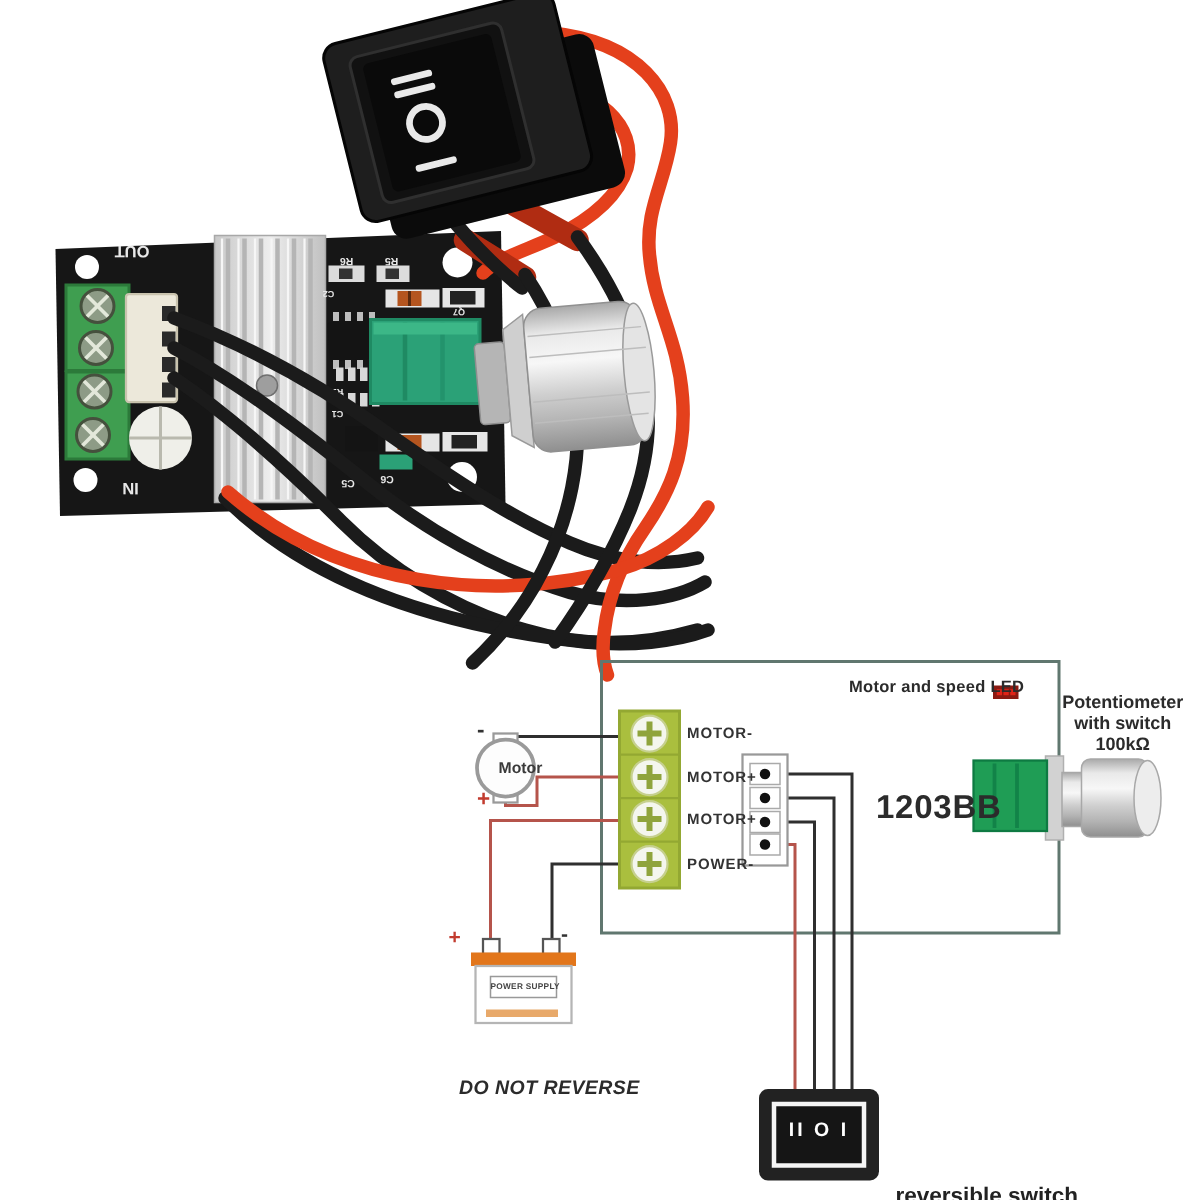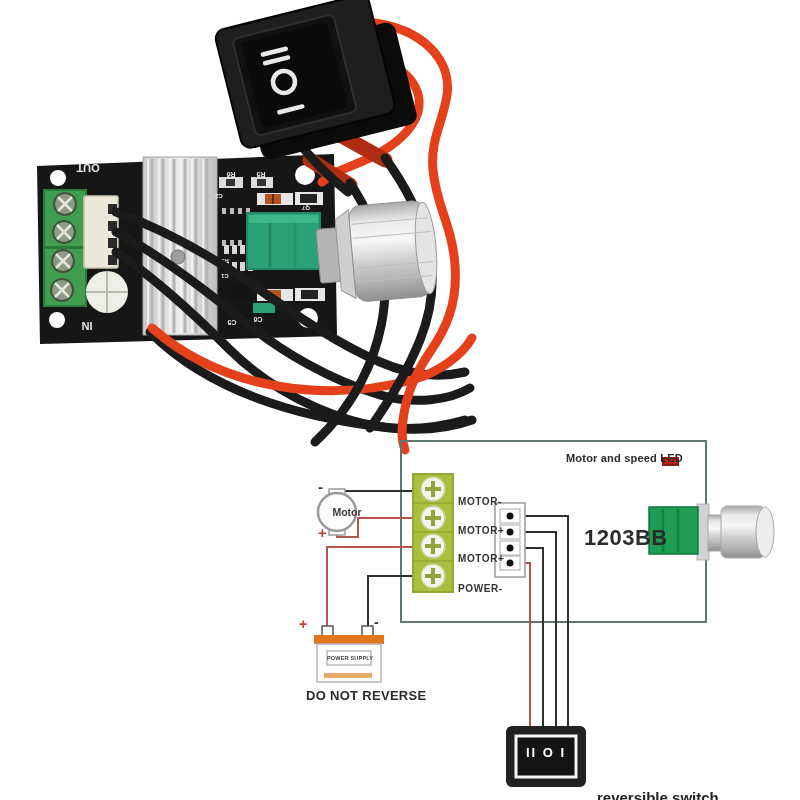--- a/index.html
+++ b/index.html
@@ -4,32 +4,32 @@
 <style>
   html,body{margin:0;padding:0;background:#fff;}
   .canvas{position:relative;width:800px;height:800px;background:#ffffff;overflow:hidden;
           font-family:"Liberation Sans",sans-serif;}
   .layer{position:absolute;left:0;top:0;}
   svg text{font-family:"Liberation Sans",sans-serif;font-weight:bold;}
   .lbl{position:absolute;font-weight:bold;color:#2b2b2b;white-space:nowrap;}
   .lbl-led{left:566px;top:452px;font-size:11px;letter-spacing:0.2px;}
   .pot-block{left:697px;top:461px;width:103px;text-align:center;font-size:12px;line-height:14px;white-space:normal;}
   .lbl-model{left:584px;top:525px;font-size:22px;letter-spacing:0.5px;}
-  .term{left:458px;font-size:10px;letter-spacing:0.6px;color:#333;margin-top:12px;}
+  .term{left:458px;font-size:10px;letter-spacing:0.6px;color:#333;}
   .term-0{top:484px;} .term-1{top:513px;text-align:right;} .term-2{top:541px;} .term-3{top:571px;text-align:right;}
   .lbl-motor{left:317px;top:506px;width:60px;text-align:center;font-size:10.5px;color:#3a3a3a;}
   .sign{font-size:15px;color:#333;}
   .sign-red{color:#c23b2e;}
   .motor-minus{left:318px;top:478px;}
   .motor-plus{left:318px;top:524px;}
   .batt-plus{left:299px;top:616px;font-size:14px;}
   .batt-minus{left:374px;top:614px;font-size:14px;}
   .lbl-psu{left:327px;top:651px;width:44px;height:14px;line-height:14px;text-align:center;
            font-size:5.5px;letter-spacing:0.2px;color:#444;}
-  .lbl-warning{left:306px;top:688px;font-size:13px;letter-spacing:0.3px;color:#2b2b2b;}
+  .lbl-warning{left:306px;top:717px;font-size:13px;letter-spacing:0.3px;color:#2b2b2b;font-style:italic;}
   .lbl-revswitch{left:597px;top:789px;font-size:15px;color:#222;}
   .sw-markings{left:516px;top:732px;width:60px;height:48px;line-height:41px;text-align:center;
                color:#fff;font-weight:bold;font-size:13px;letter-spacing:2px;}
 </style>
 </head>
 <body>
 
 <div class="canvas">
 
 <svg class="layer" width="800" height="800" viewBox="0 0 800 800">
@@ -317,20 +317,25 @@
 
     <g>
       <rect x="506" y="726" width="80" height="61" rx="6" fill="#222"></rect>
       <rect x="516" y="736" width="60" height="41" fill="#151515" stroke="#f5f5f5" stroke-width="3"></rect>
     </g>
   </g>
 </svg>
 
 <div class="lbl lbl-led">Motor and speed LED</div>
 
+<div class="lbl pot-block">
+  <div>Potentiometer</div>
+  <div>with switch</div>
+  <div>100kΩ</div>
+</div>
 
 <div class="lbl lbl-model">1203BB</div>
 
 <div class="lbl term term-0">MOTOR-</div>
 <div class="lbl term term-1">MOTOR+</div>
 <div class="lbl term term-2">MOTOR+</div>
 <div class="lbl term term-3">POWER-</div>
 
 <div class="lbl lbl-motor">Motor</div>
 <div class="lbl sign motor-minus">-</div>

